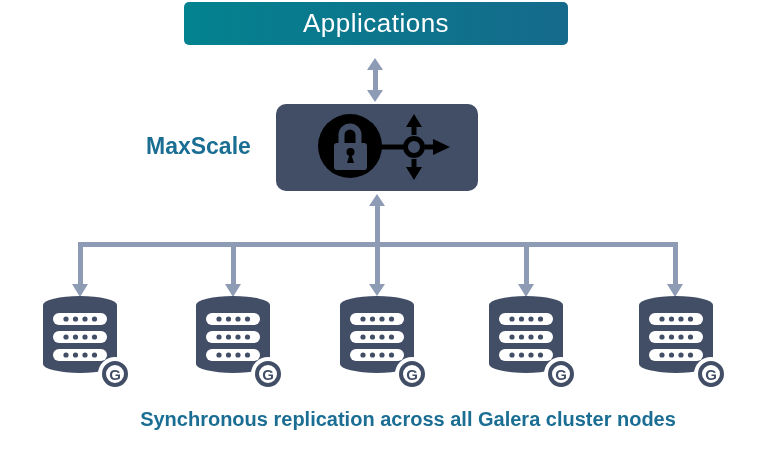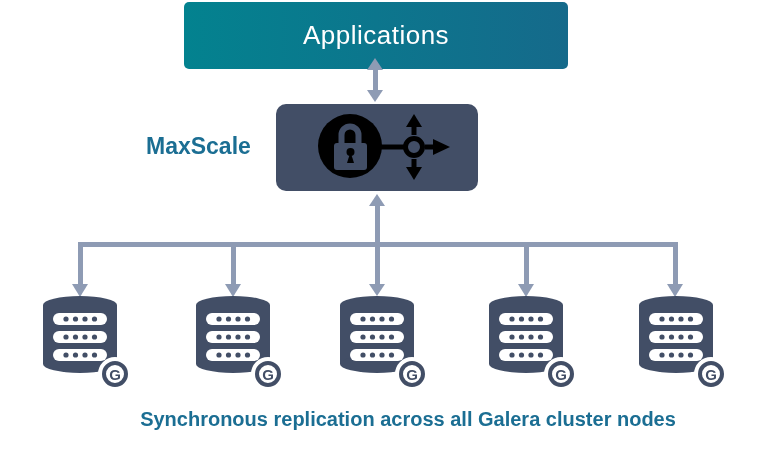--- a/index.html
+++ b/index.html
@@ -18,21 +18,21 @@
     width: 768px;
     height: 449px;
     background: #fff;
     overflow: hidden;
   }
 
   
   .app-box {
     position: absolute;
     left: 184px; top: 2px;
-    width: 384px; height: 67px;
+    width: 384px; height: 43px;
     border-radius: 5px;
     background: linear-gradient(90deg, var(--box-gradient-left), var(--box-gradient-right));
     display: flex; align-items: center; justify-content: center;
     color: #fff;
     font-size: 26px;
     letter-spacing: 0.5px;
   }
 
   
   .varrow {

